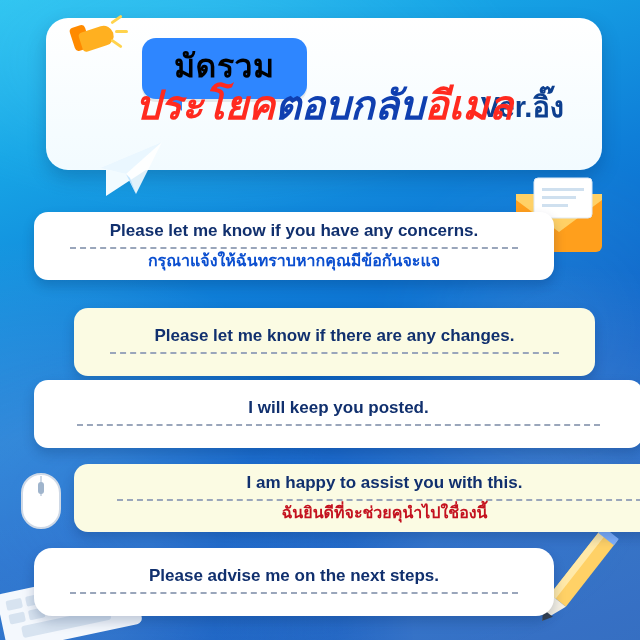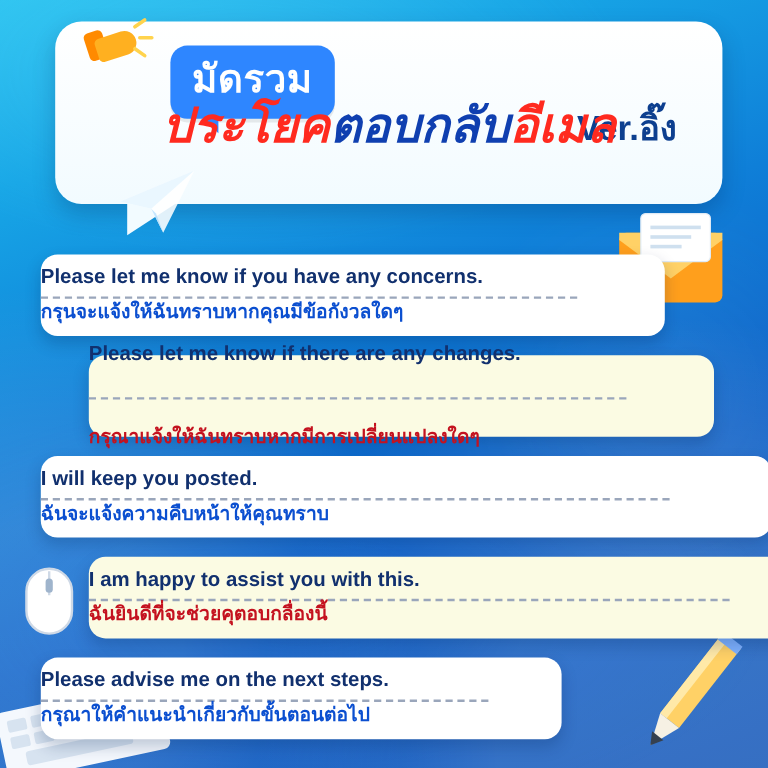--- a/index.html
+++ b/index.html
@@ -27,22 +27,22 @@
     border-radius:22px;
     box-shadow:0 8px 18px rgba(3,40,90,.25);
   }
   .header-card:after{
     content:"";position:absolute;left:60px;bottom:-26px;width:0;height:0;
     border-left:0 solid transparent;border-right:46px solid transparent;
     border-top:30px solid #f2fbff;
   }
   .mud-ruam{
     position:absolute;left:96px;top:20px;
-    background:#2e86ff;color:#ffffff;font-size:32px;font-weight:bold;
-    padding:2px 18px 8px;border-radius:14px;letter-spacing:.5px;
+    background:#2e86ff;color:#000000;font-size:32px;font-weight:bold;
+    padding:2px 32px 8px;border-radius:14px;letter-spacing:.5px;
     box-shadow:0 3px 0 rgba(0,0,0,.08);
   }
   .mud-ruam:after{
     content:"";position:absolute;left:26px;bottom:-12px;
     border-left:14px solid transparent;border-right:0 solid transparent;
     border-top:14px solid #2e86ff;
   }
   .ver{
     position:absolute;right:38px;top:22px;color:#0d3f8f;
     font-size:29px;font-weight:bold;margin-top:44px;
@@ -85,21 +85,21 @@
   .keyboard{position:absolute;left:-6px;top:562px;width:150px;height:90px;}
   
   .pencil{position:absolute;right:6px;top:520px;width:120px;height:120px;}
 
   
   .rows{position:absolute;left:0;top:212px;width:640px;}
   .row{position:relative;height:84px;}
   .card{
     position:absolute;height:68px;border-radius:14px;
     box-shadow:0 6px 12px rgba(2,30,80,.22);
-    display:flex;flex-direction:column;justify-content:center;
+    display:flex;flex-direction:column;justify-content:center;align-items:center;
   }
   .card.white{background:#ffffff;}
   .card.cream{background:#fbfbe3;}
   .en{
     font-size:17px;font-weight:bold;color:#11306e;line-height:1.1;
     padding-bottom:4px;
   }
   .divider{
     width:86%;border-top:2px dashed #9aa6bb;margin:2px 0 3px;height:0;
   }
@@ -184,50 +184,47 @@
       <rect x="50" y="0" width="20" height="8" fill="#7fb2ff"></rect>
     </g>
   </svg>
 
   <div class="rows">
 
     <div class="row">
       <div class="card white" style="left:34px;width:520px;top:0;">
         <div class="en">Please let me know if you have any concerns.</div>
         <div class="divider"></div>
-        <div class="th">กรุนจะแจ้งให้ฉันทราบหากคุณมีข้อกังวลใดๆ</div>
-      </div>
-    </div>
-
-    <div class="row">
-      <div class="card cream" style="left:74px;width:521px;top:0;gap:20px;">
+        <div class="th">กรุณาแจ้งให้ฉันทราบหากคุณมีข้อกันจะแจ</div>
+      </div>
+    </div>
+
+    <div class="row">
+      <div class="card cream" style="left:74px;width:521px;top:12px;">
         <div class="en">Please let me know if there are any changes.</div>
         <div class="divider"></div>
-        <div class="th">กรุณาแจ้งให้ฉันทราบหากมีการเปลี่ยนแปลงใดๆ</div>
       </div>
     </div>
 
     <div class="row">
       <div class="card white" style="left:34px;width:609px;top:0;">
         <div class="en">I will keep you posted.</div>
         <div class="divider"></div>
-        <div class="th">ฉันจะแจ้งความคืบหน้าให้คุณทราบ</div>
       </div>
     </div>
 
     <div class="row">
       <div class="card cream" style="left:74px;width:621px;top:0;">
         <div class="en">I am happy to assist you with this.</div>
         <div class="divider"></div>
-        <div class="th">ฉันยินดีที่จะช่วยคุตอบกลื่องนี้</div>
-      </div>
-    </div>
-
-    <div class="row">
-      <div class="card white" style="left:34px;width:434px;top:0;">
+        <div class="th">ฉันยินดีที่จะช่วยคุนำไปใชื่องนี้</div>
+      </div>
+    </div>
+
+    <div class="row">
+      <div class="card white" style="left:34px;width:520px;top:0;border-radius:18px;">
         <div class="en">Please advise me on the next steps.</div>
         <div class="divider"></div>
-        <div class="th">กรุณาให้คำแนะนำเกี่ยวกับขั้นตอนต่อไป</div>
       </div>
     </div>
 
   </div>
 </div>
 
 </body></html>

